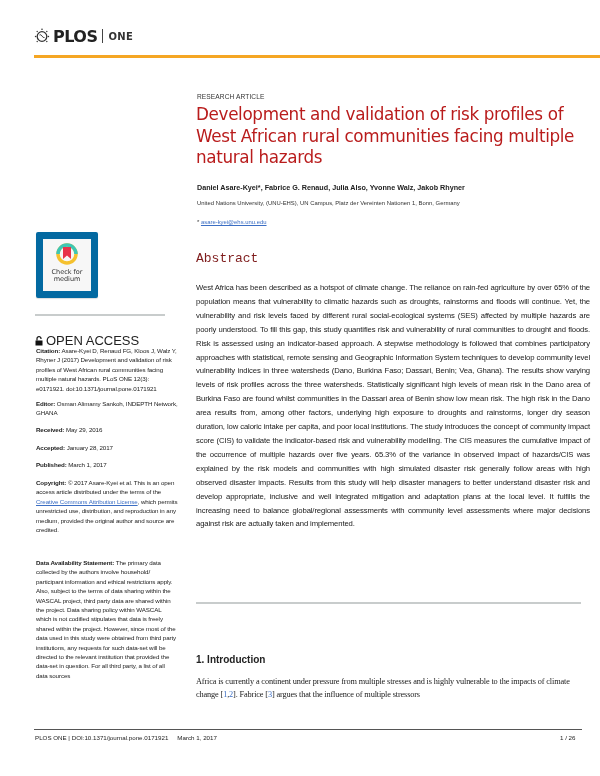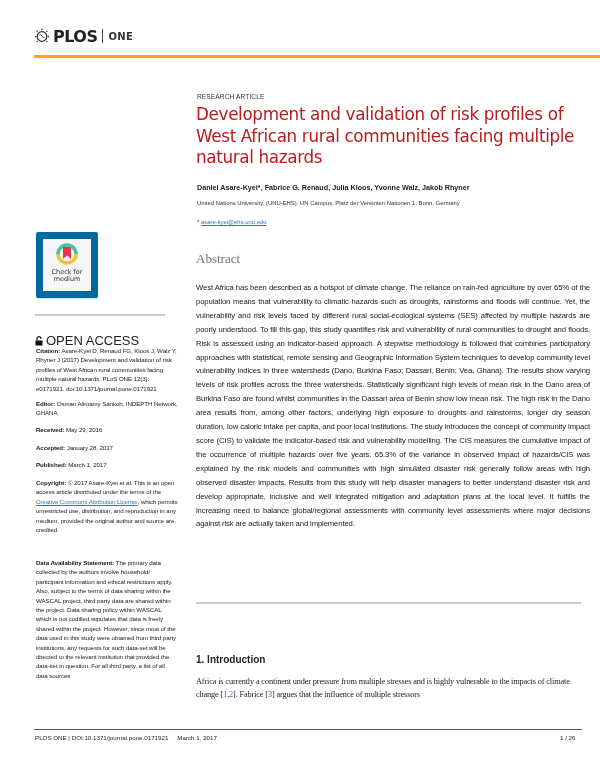--- a/index.html
+++ b/index.html
@@ -25,21 +25,21 @@
   .side b { font-weight: bold; }
   .side a { color: #3b6ec4; text-decoration: underline; }
 
   
   .kicker { left: 197px; top: 93px; font-size: 6.6px; color: #333; letter-spacing: 0.1px; }
   .title { left: 196px; top: 104px; width: 400px; font-family: "DejaVu Sans", sans-serif; font-size: 16.8px; line-height: 21.5px; color: #b91c1c; letter-spacing: -0.35px; }
   .authors { left: 197px; top: 183px; font-size: 7.2px; font-weight: bold; color: #222; }
   .affil { left: 197px; top: 200px; font-size: 5.9px; color: #333; }
   .email { left: 197px; top: 219px; font-size: 5.9px; color: #333; }
   .email a { color: #3b6ec4; text-decoration: underline; }
-  .abstract-h { left: 196px; top: 251px; font-family: Liberation Serif, serif; font-size: 13px; color: #737373; }
+  .abstract-h { left: 196px; top: 251px; font-family: Liberation Mono, monospace; font-size: 13px; color: #7f1d1d; }
   .abstract { left: 196px; top: 281px; width: 394px; font-size: 7.7px; line-height: 13.9px; color: #1a1a1a; letter-spacing: -0.12px; text-align: justify; }
   .main-rule { left: 196px; top: 602px; width: 385px; height: 1.5px; background: #c8cccc; }
   .intro-h { left: 196px; top: 654px; font-size: 10px; font-weight: bold; color: #222; }
   .intro { left: 196px; top: 675px; width: 390px; font-family: "Liberation Serif", serif; font-size: 8.3px; line-height: 13.2px; color: #1a1a1a; letter-spacing: -0.15px; }
   .intro a { color: #3b6ec4; }
 
   
   .footer-rule { left: 34px; top: 729px; width: 548px; height: 1px; background: #555; }
   .footer-left { left: 35px; top: 734px; font-size: 6.2px; color: #222; }
   .footer-left .date { margin-left: 9px; }
@@ -105,21 +105,21 @@
 </div>
 <div class="abs side" style="top:478px;">
   <b>Copyright:</b><span> © 2017 Asare-Kyei et al. This is an open access article distributed under the terms of the </span><a>Creative Commons Attribution License</a><span>, which permits unrestricted use, distribution, and reproduction in any medium, provided the original author and source are credited.</span>
 </div>
 <div class="abs side" style="top:558px;">
   <b>Data Availability Statement:</b><span> The primary data collected by the authors involve household/ participant information and ethical restrictions apply. Also, subject to the terms of data sharing within the WASCAL project, third party data are shared within the project. Data sharing policy within WASCAL which is not codified stipulates that data is freely shared within the project. However, since most of the data used in this study were obtained from third party institutions, any requests for such data-set will be directed to the relevant institution that provided the data-set in question. For all third party, a list of all data sources</span>
 </div>
 
 <div class="abs kicker">RESEARCH ARTICLE</div>
 <div class="abs title">Development and validation of risk profiles of West African rural communities facing multiple natural hazards</div>
-<div class="abs authors">Daniel Asare-Kyei*, Fabrice G. Renaud, Julia Kloos, Yvonne Walz, Jakob Rhyner</div>
+<div class="abs authors">Daniel Asare-Kyei*, Fabrice G. Renaud, Julia Also, Yvonne Walz, Jakob Rhyner</div>
 <div class="abs affil">United Nations University, (UNU-EHS), UN Campus, Platz der Vereinten Nationen 1, Bonn, Germany</div>
 <div class="abs email">
   <span>* </span><a>asare-kyei@ehs.unu.edu</a>
 </div>
 
 <div class="abs abstract-h">Abstract</div>
 <div class="abs abstract">West Africa has been described as a hotspot of climate change. The reliance on rain-fed agriculture by over 65% of the population means that vulnerability to climatic hazards such as droughts, rainstorms and floods will continue. Yet, the vulnerability and risk levels faced by different rural social-ecological systems (SES) affected by multiple hazards are poorly understood. To fill this gap, this study quantifies risk and vulnerability of rural communities to drought and floods. Risk is assessed using an indicator-based approach. A stepwise methodology is followed that combines participatory approaches with statistical, remote sensing and Geographic Information System techniques to develop community level vulnerability indices in three watersheds (Dano, Burkina Faso; Dassari, Benin; Vea, Ghana). The results show varying levels of risk profiles across the three watersheds. Statistically significant high levels of mean risk in the Dano area of Burkina Faso are found whilst communities in the Dassari area of Benin show low mean risk. The high risk in the Dano area results from, among other factors, underlying high exposure to droughts and rainstorms, longer dry season duration, low caloric intake per capita, and poor local institutions. The study introduces the concept of community impact score (CIS) to validate the indicator-based risk and vulnerability modelling. The CIS measures the cumulative impact of the occurrence of multiple hazards over five years. 65.3% of the variance in observed impact of hazards/CIS was explained by the risk models and communities with high simulated disaster risk generally follow areas with high observed disaster impacts. Results from this study will help disaster managers to better understand disaster risk and develop appropriate, inclusive and well integrated mitigation and adaptation plans at the local level. It fulfills the increasing need to balance global/regional assessments with community level assessments where major decisions against risk are actually taken and implemented.</div>
 <div class="abs main-rule"></div>
 
 <div class="abs intro-h">1. Introduction</div>

